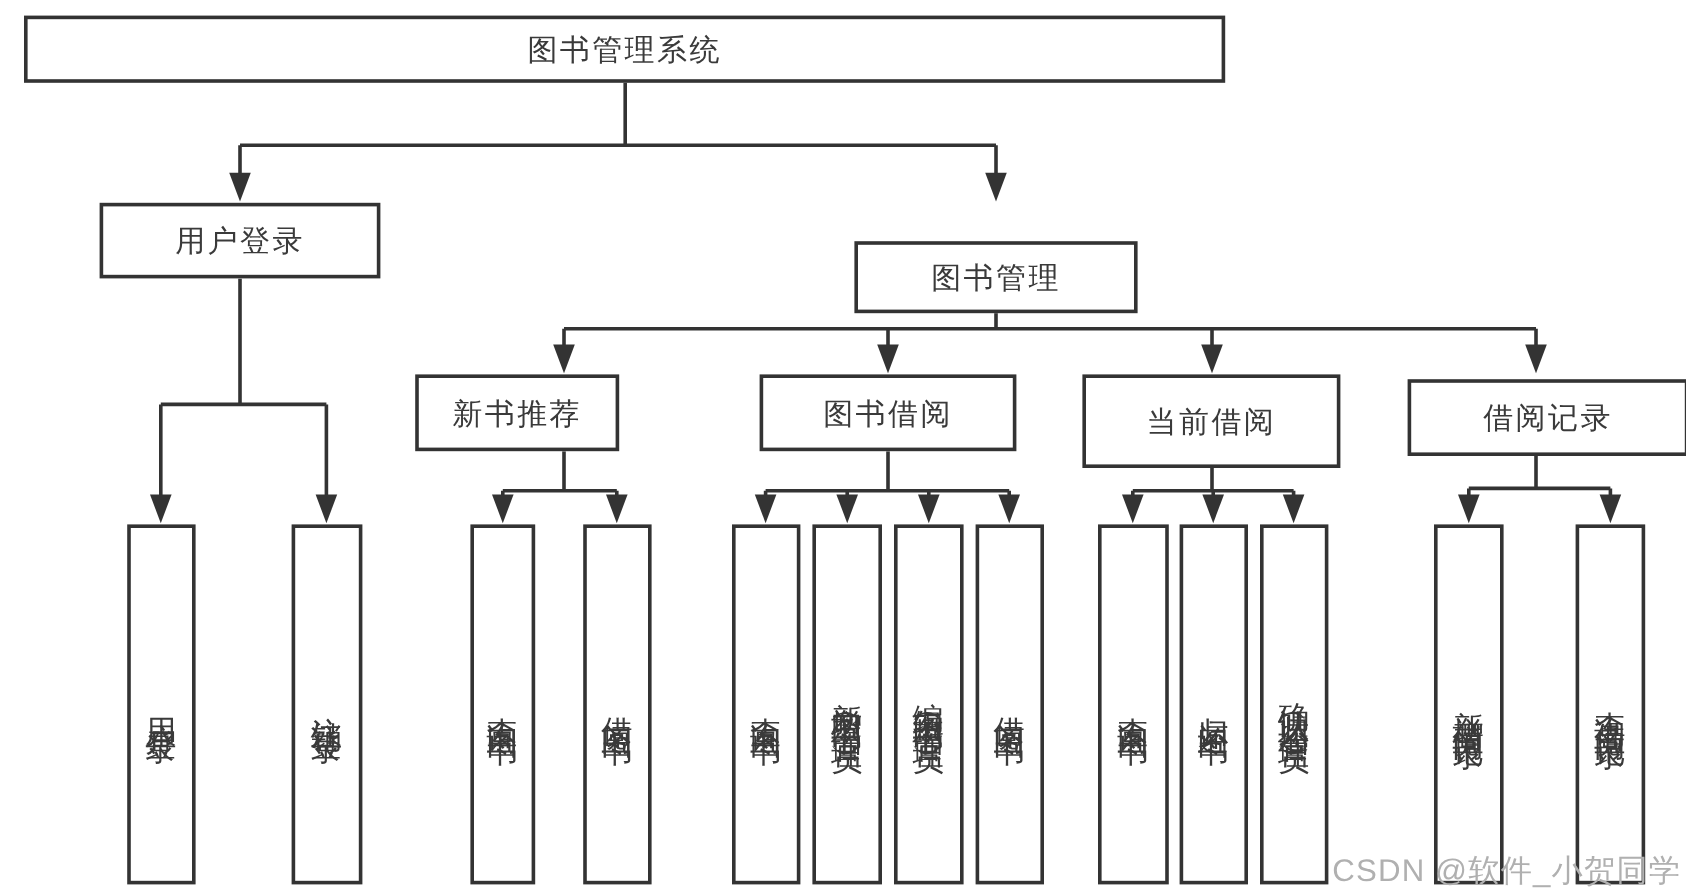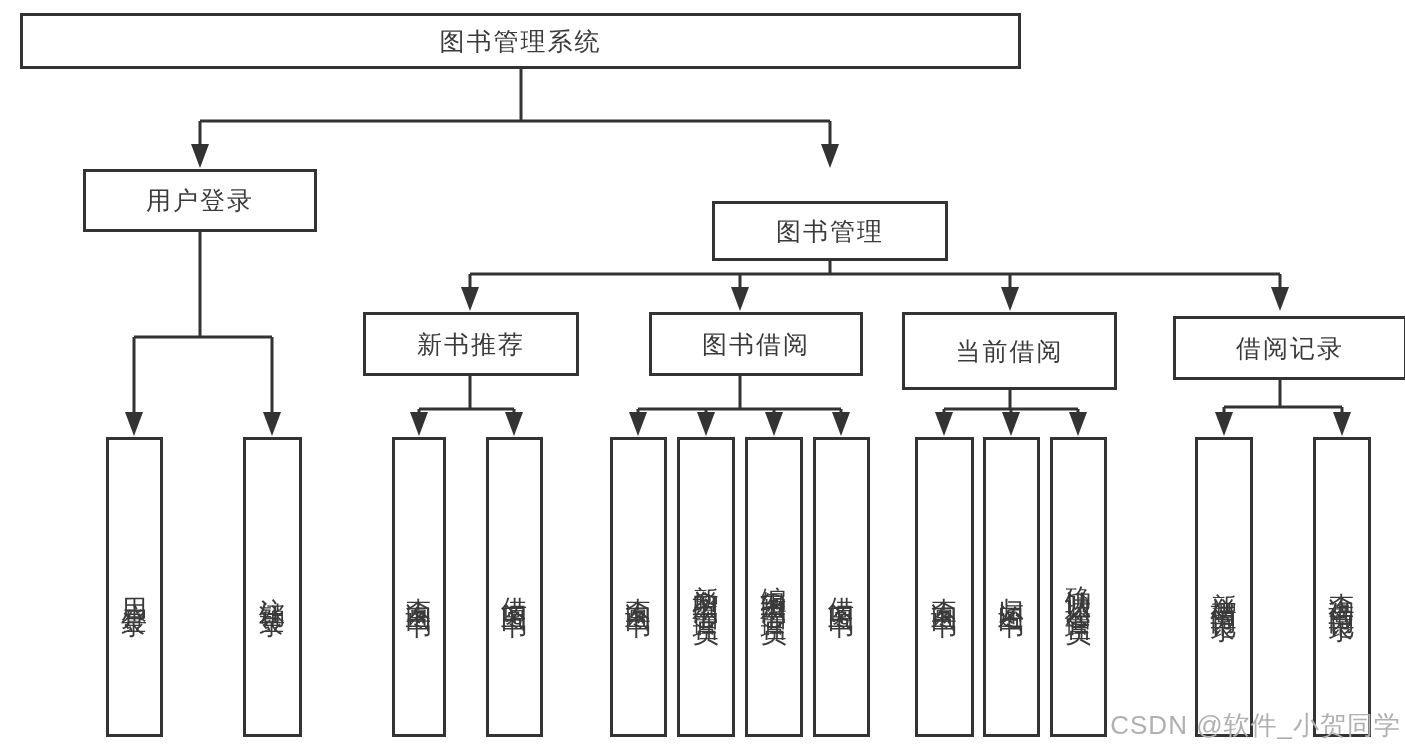--- a/index.html
+++ b/index.html
@@ -106,24 +106,24 @@
     <span>图书管理系统</span>
   </div>
 
   <div class="node" style="left:83px; top:169px; width:234px; height:63px;">
     <span>用户登录</span>
   </div>
   <div class="node" style="left:712px; top:169px; width:236px; height:60px;margin-top:32px;">
     <span>图书管理</span>
   </div>
 
-  <div class="node" style="left:363px; top:312px; width:216px; height:64px;">
+  <div class="node" style="left:346px; top:312px; width:170px; height:64px;">
     <span>新书推荐</span>
   </div>
-  <div class="node" style="left:633px; top:312px; width:214px; height:64px;margin-left:16px;">
+  <div class="node" style="left:633px; top:312px; width:214px; height:64px;">
     <span>图书借阅</span>
   </div>
   <div class="node" style="left:902px; top:312px; width:215px; height:78px;">
     <span>当前借阅</span>
   </div>
   <div class="node" style="left:1173px; top:316px; width:234px; height:64px;">
     <span>借阅记录</span>
   </div>
 
   <div class="leaf" style="left:106px; width:57px;">

